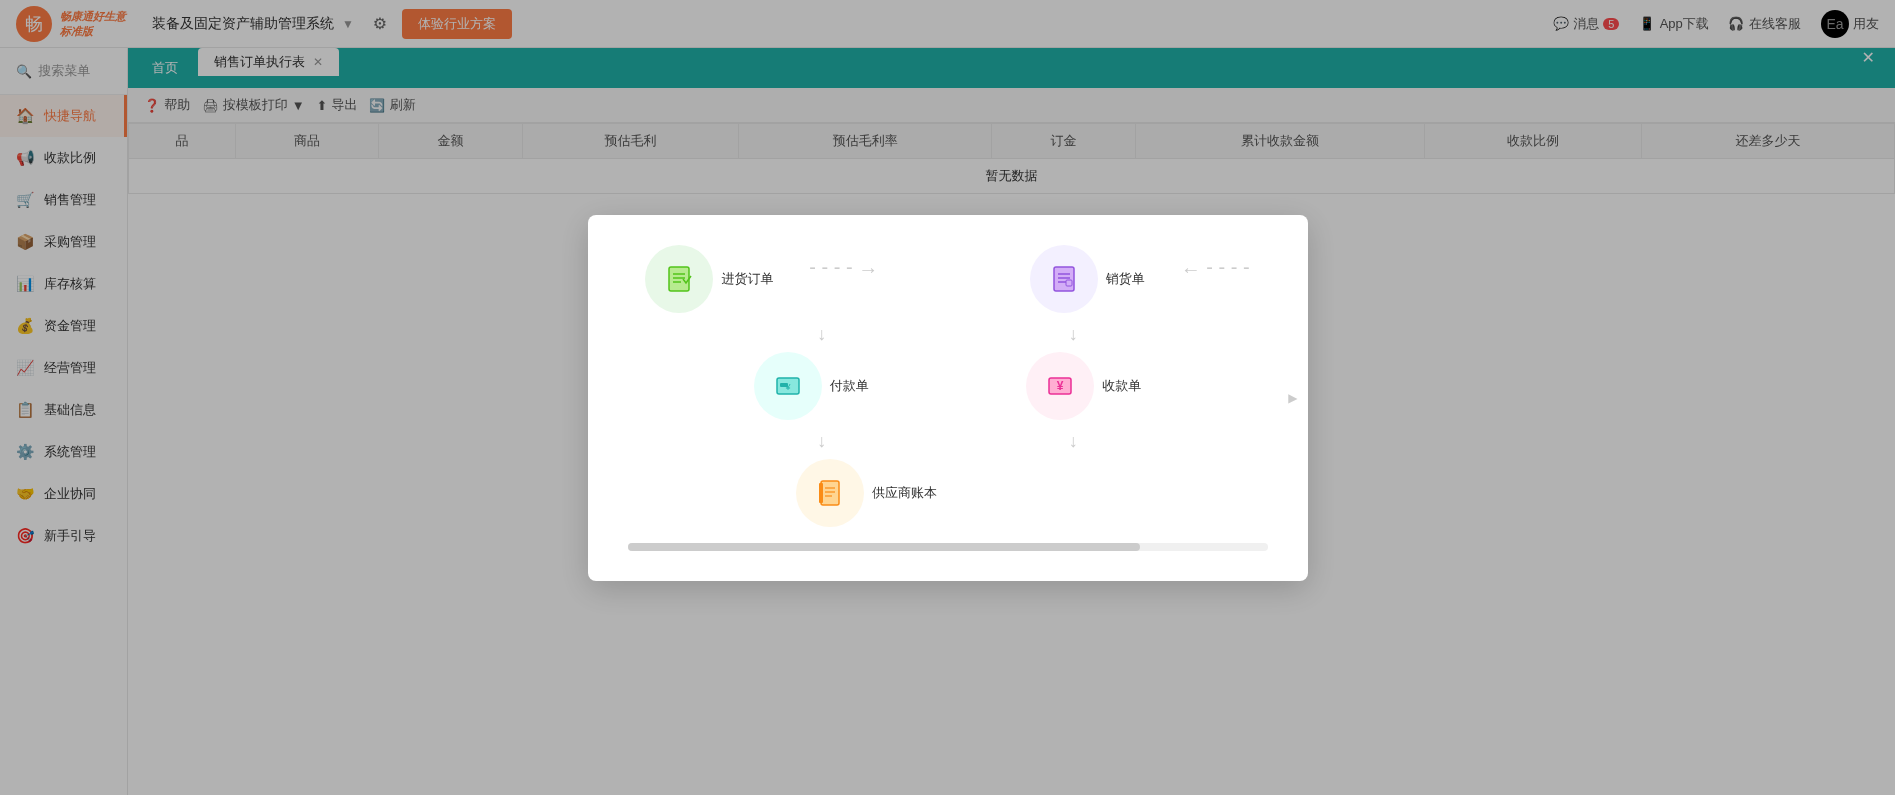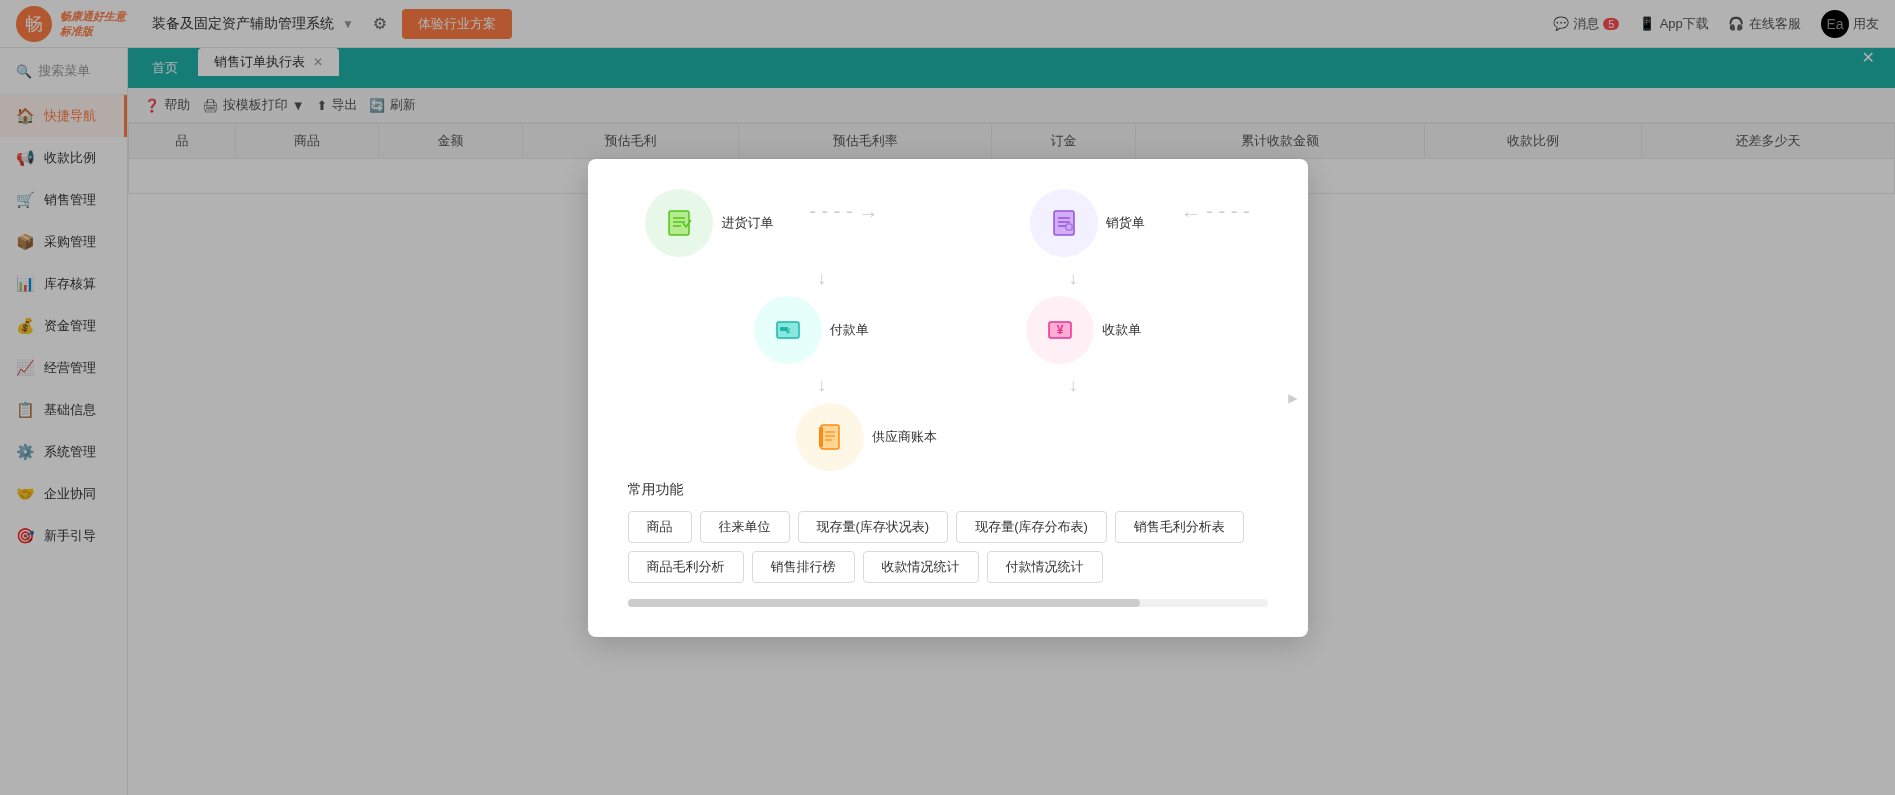--- a/index.html
+++ b/index.html
@@ -346,34 +346,20 @@
             </svg>
           </div>
           <span class="flow-label">供应商账本</span>
         </div>
         <div style="width:80px;"></div>
 
         <div style="width:68px;"></div>
       </div>
     </div>
 
-    <div class="common-functions">
-      <div class="common-functions-title">常用功能</div>
-      <div class="func-buttons">
-        <button class="func-btn">商品</button>
-        <button class="func-btn">往来单位</button>
-        <button class="func-btn">现存量(库存状况表)</button>
-        <button class="func-btn">现存量(库存分布表)</button>
-        <button class="func-btn">销售毛利分析表</button>
-        <button class="func-btn">商品毛利分析</button>
-        <button class="func-btn">销售排行榜</button>
-        <button class="func-btn">收款情况统计</button>
-        <button class="func-btn">付款情况统计</button>
-      </div>
-    </div>
 
     <div class="modal-scrollbar">
       <div class="modal-scrollbar-thumb"></div>
     </div>
 
     <div style="position:absolute;right:10px;top:50%;transform:translateY(-50%);display:flex;flex-direction:column;gap:4px;">
       <div style="color:#ccc;cursor:pointer;font-size:12px;">▶</div>
     </div>
   </div>
 </div>

